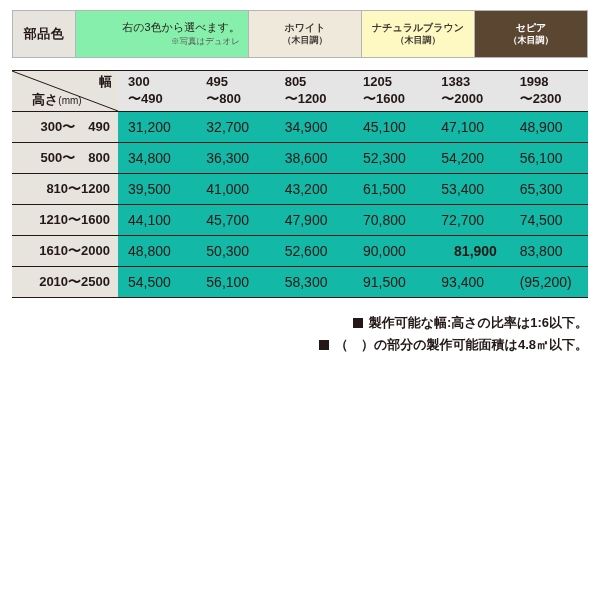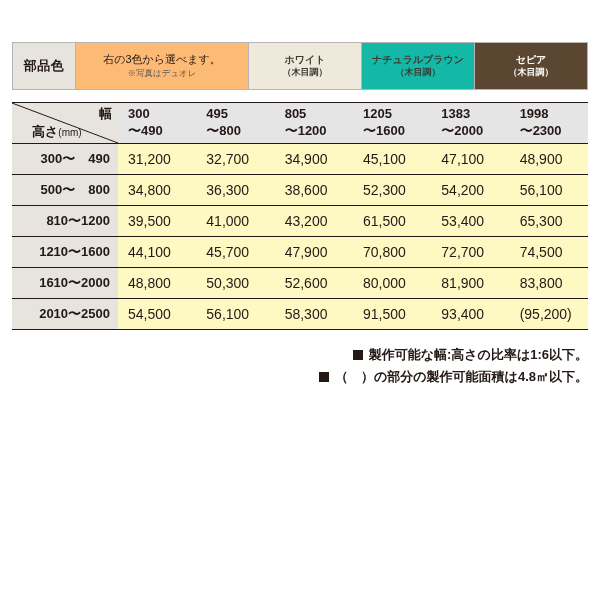--- a/index.html
+++ b/index.html
@@ -20,41 +20,40 @@
     height: 600px;
     box-sizing: border-box;
     padding: 10px 12px 0 12px;
   }
 
   
   table.color-table {
     border-collapse: collapse;
     width: 576px;
     table-layout: fixed;
-    margin-top: 32px;
   }
   table.color-table td {
     border: 1px solid #b5b5b6;
     padding: 0;
     vertical-align: middle;
     height: 46px;
   }
   .cc-head {
     width: 62px;
     background: #e7e4de;
     text-align: center;
     font-size: 13px;
     font-weight: bold;
     letter-spacing: 0.5px;
   }
   .cc-note {
     width: 156px;
-    background: #fdba74;
+    background: #86efac;
     padding: 0 8px !important;
-    text-align: center;
+    text-align: right;
   }
   .cc-note .line1 {
     font-size: 11px;
     color: #231815;
     line-height: 1.4;
   }
   .cc-note .line2 {
     font-size: 8.5px;
     color: #595757;
     line-height: 1.5;
@@ -73,21 +72,21 @@
     font-size: 10px;
     font-weight: bold;
     display: block;
   }
   .swatch .label .sub {
     font-size: 9px;
     font-weight: bold;
     display: block;
   }
   .sw-white { background: #efe9dc; color: #3e3a32; }
-  .sw-natural { background: #14b8a6; color: #3e3a32; }
+  .sw-natural { background: #fef9c3; color: #3e3a32; }
   .sw-sepia { background: #5b4632; color: #ffffff; }
 
   
   table.price-table {
     border-collapse: collapse;
     width: 576px;
     table-layout: fixed;
     margin-top: 12px;
   }
   table.price-table th,
@@ -150,25 +149,26 @@
     text-align: right;
     padding-right: 8px !important;
     font-size: 13px;
     font-weight: bold;
     white-space: pre;
   }
   td.val {
     text-align: left;
     padding-left: 10px !important;
     font-size: 14px;
-    background: #fef9c3;
+    background: #14b8a6;
     white-space: nowrap;
   }
   td.val.bold {
-    font-weight: normal;
+    font-weight: bold;
+    text-align: center;
   }
 
   
   .notes {
     margin-top: 14px;
     padding-left: 2px;
     text-align: right;
   }
   .note {
     font-size: 13px;
@@ -296,21 +296,21 @@
         <td class="val">70,800</td>
         <td class="val">72,700</td>
         <td class="val">74,500</td>
       </tr>
 
       <tr>
         <th class="rowhead">1610〜2000</th>
         <td class="val">48,800</td>
         <td class="val">50,300</td>
         <td class="val">52,600</td>
-        <td class="val">80,000</td>
+        <td class="val">90,000</td>
         <td class="val bold">81,900</td>
         <td class="val">83,800</td>
       </tr>
 
       <tr>
         <th class="rowhead">2010〜2500</th>
         <td class="val">54,500</td>
         <td class="val">56,100</td>
         <td class="val">58,300</td>
         <td class="val">91,500</td>

